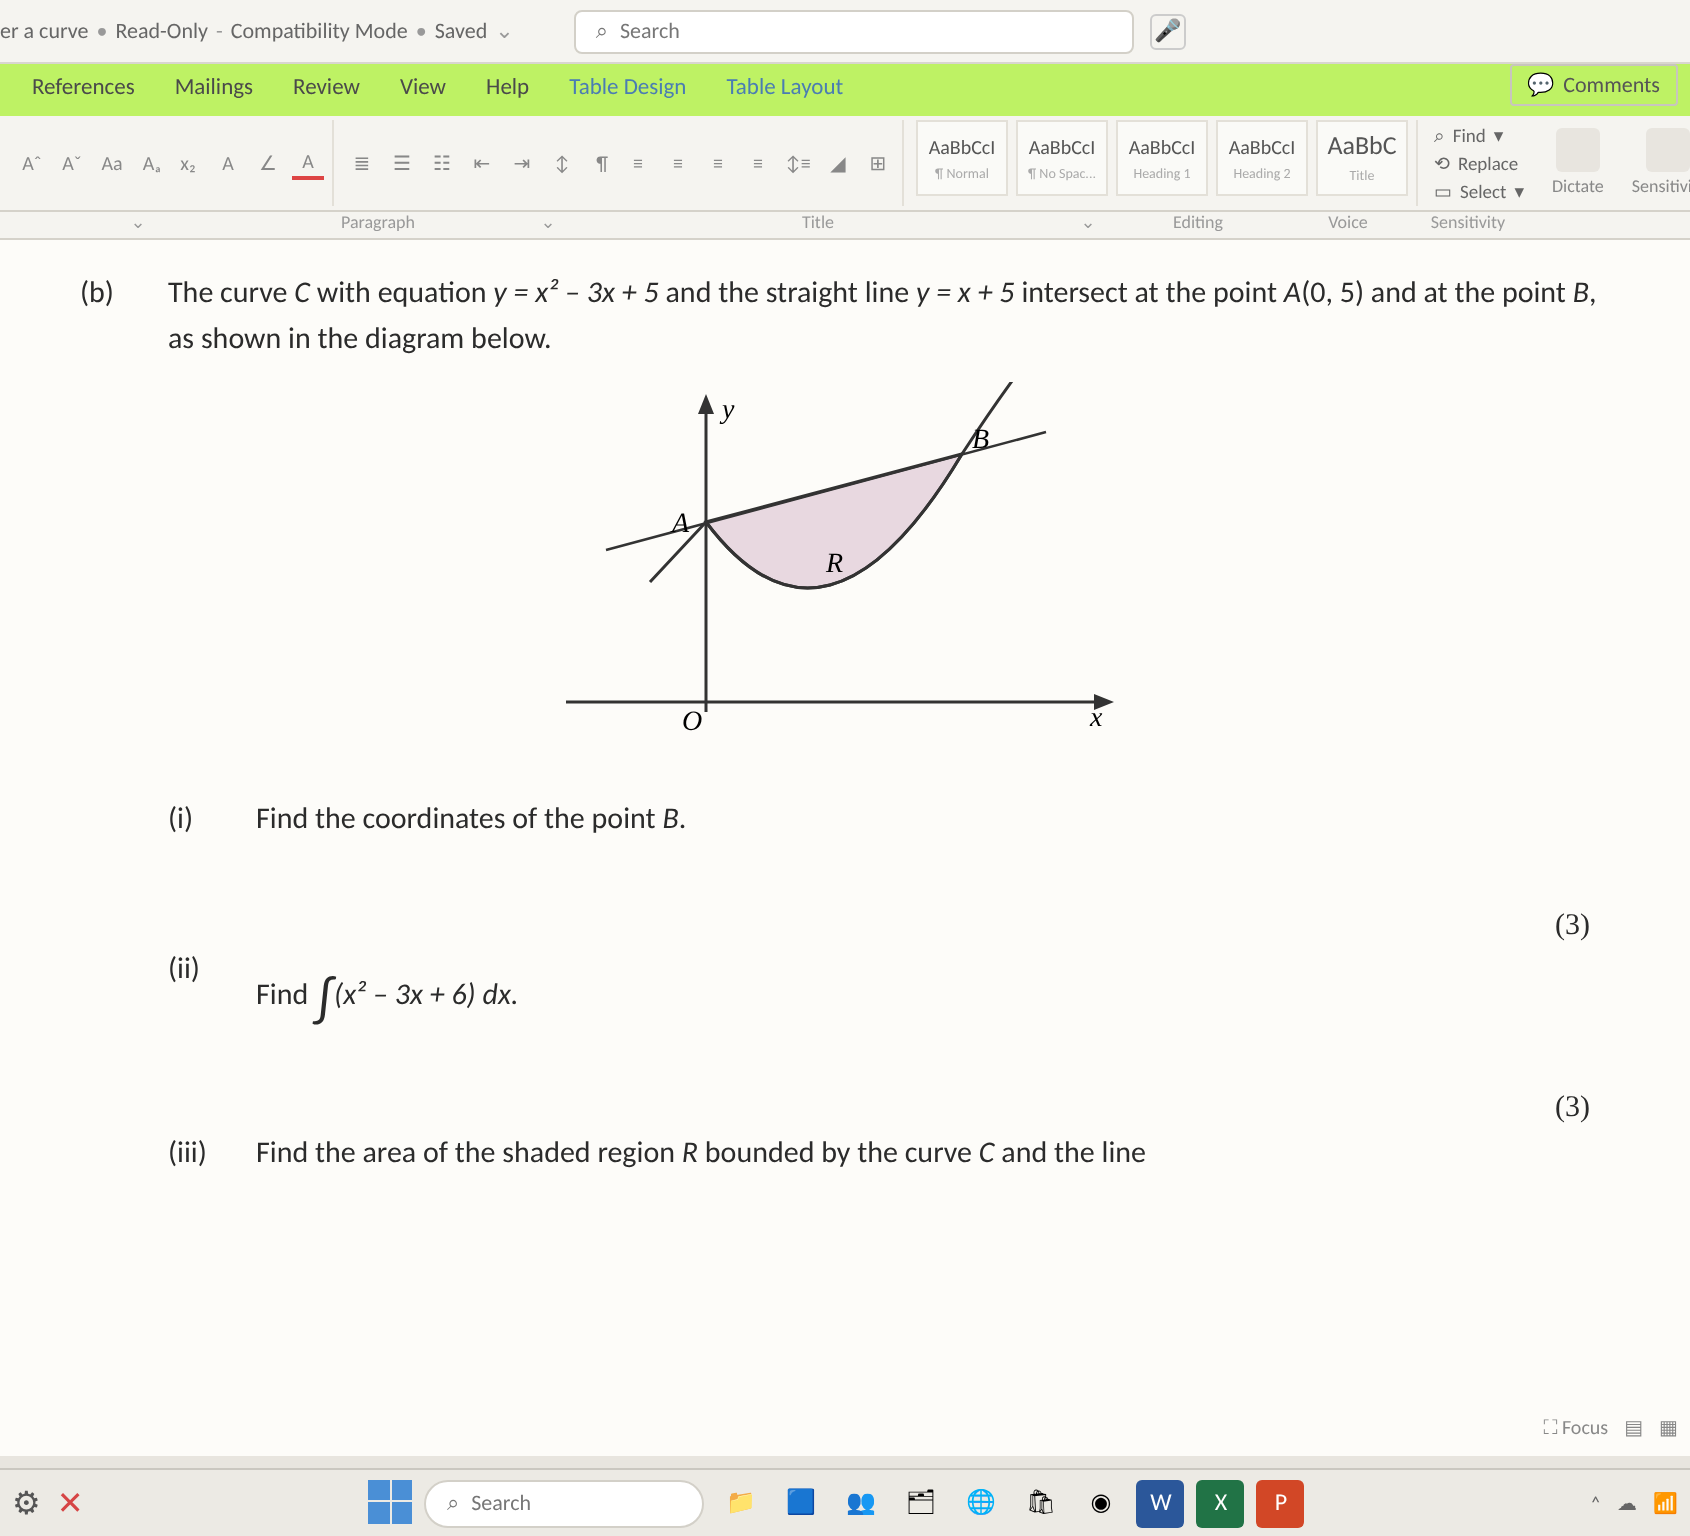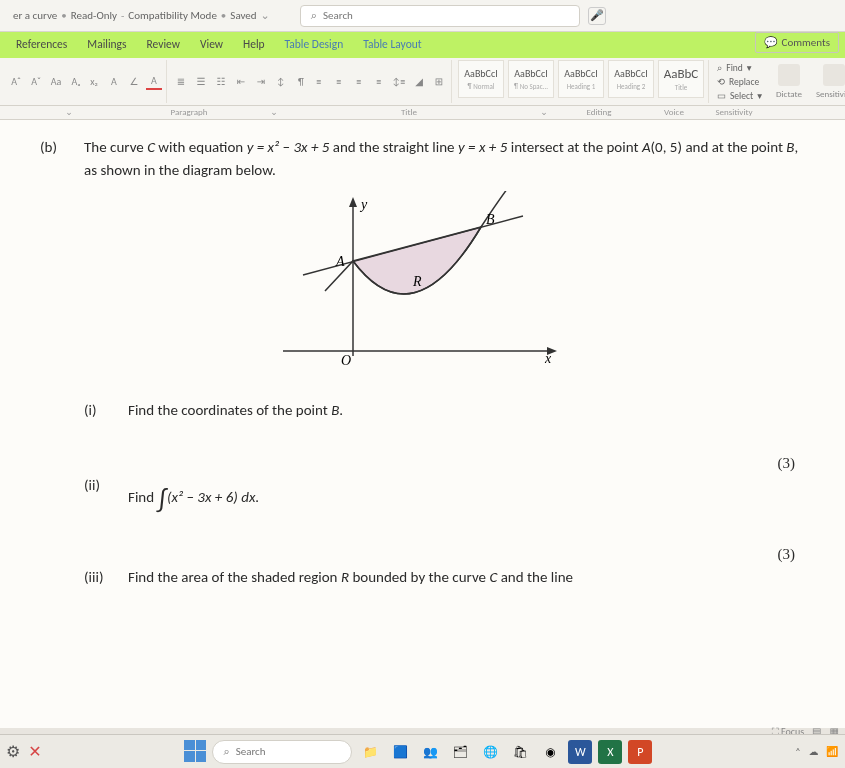--- a/index.html
+++ b/index.html
@@ -1,17 +1,17 @@
 <!DOCTYPE html>
 <html><head>
 <meta charset="utf-8">
 <style>
 * { margin: 0; padding: 0; box-sizing: border-box; font-family: "Segoe UI", Calibri, sans-serif; }
 body { width: 845px; height: 768px; background: #e8e5df; overflow: hidden; position: relative; }
-.top-bar { height: 32px; background: #f5f4f0; display: flex; align-items: center; padding: 0 13px; border-bottom: 1px solid #d9d6cf; font-size: 11px; color: #666; }
+.top-bar { height: 32px; background: #f5f4f0; display: flex; align-items: center; padding: 0 0; border-bottom: 1px solid #d9d6cf; font-size: 11px; color: #666; }
 .title-area { display: flex; gap: 4px; align-items: center; }
 .title-chev { color: #999; }
 .search-box { margin-left: 30px; display: flex; align-items: center; gap: 6px; background: #fff; border: 1px solid #d3d0c8; border-radius: 4px; padding: 3px 10px; width: 280px; height: 22px; font-size: 11px; color: #777; }
 .mic-icon { margin-left: 8px; width: 18px; height: 18px; border: 1px solid #ccc; border-radius: 3px; display: flex; align-items: center; justify-content: center; }
 .ribbon-tabs { height: 26px; background: #bef264; display: flex; align-items: flex-start; padding: 0 6px; font-size: 11.5px; }
 .tab { padding: 5px 10px; color: #4a4a4a; cursor: pointer; }
 .tab.context { color: #4a7db3; }
 .comments-btn { margin-left: auto; border: 1px solid #c8c5be; padding: 3px 8px; border-radius: 2px; display: flex; align-items: center; gap: 4px; font-size: 11px; color: #555; }
 .ribbon { height: 48px; background: #f5f4f0; border-bottom: 1px solid #d5d2ca; display: flex; align-items: center; padding: 2px 4px; gap: 2px; font-size: 10px; color: #888; }
 .rgroup { display: flex; flex-direction: row; gap: 2px; padding: 0 4px; border-right: 1px solid #e3e0d8; height: 100%; justify-content: center; }
@@ -30,21 +30,21 @@
 .page { background: #fdfcf9; margin: 0; padding: 16px 40px 10px 40px; height: 608px; color: #2b2b2b; font-family: "Times New Roman", serif; font-size: 15px; position: relative; }
 .qbody { line-height: 1.5; }
 .qhead { display: flex; gap: 14px; }
 .qnum { min-width: 30px; }
 .diagram { display: flex; justify-content: center; margin: 10px 0 18px; }
 .parts { margin-left: 44px; }
 .part { display: flex; gap: 18px; margin-bottom: 30px; }
 .pnum { min-width: 26px; }
 .marks { text-align: right; margin-right: 10px; font-family: "Times New Roman", serif; }
 .integral { font-size: 26px; position: relative; top: 6px; }
-.status-bar { position: absolute; bottom: 30px; right: 6px; font-size: 10px; color: #888; display: flex; gap: 8px; align-items: center;}
+.status-bar { position: absolute; bottom: 48px; right: 6px; font-size: 10px; color: #888; display: flex; gap: 8px; align-items: center;}
 .taskbar { position: absolute; bottom: 0; left: 0; right: 0; height: 34px; background: #eceae4; border-top: 1px solid #cac7c0; display: flex; align-items: center; padding: 0 6px; gap: 8px; }
 .tb-left { display: flex; gap: 8px; align-items: center; }
 .tb-center { flex: 1; display: flex; justify-content: center; gap: 6px; }
 .tb-right { display: flex; gap: 8px; align-items: center; font-size: 10px; color: #666;}
 .tb-icon { width: 24px; height: 24px; border-radius: 3px; display: flex; align-items: center; justify-content: center; font-size: 12px; }
 .gear { font-size: 16px; color: #555; }
 .red-x { color: #d64545; font-size: 16px; }
 .win-search { display: flex; align-items: center; gap: 6px; background: #fff; border: 1px solid #d3d0c8; border-radius: 14px; padding: 3px 10px; width: 140px; font-size: 11px; color: #777; }
 .start { width: 22px; height: 22px; display: grid; grid-template-columns: 1fr 1fr; grid-template-rows: 1fr 1fr; gap: 1px;}
 .start div { background: #4a8fd6; }

